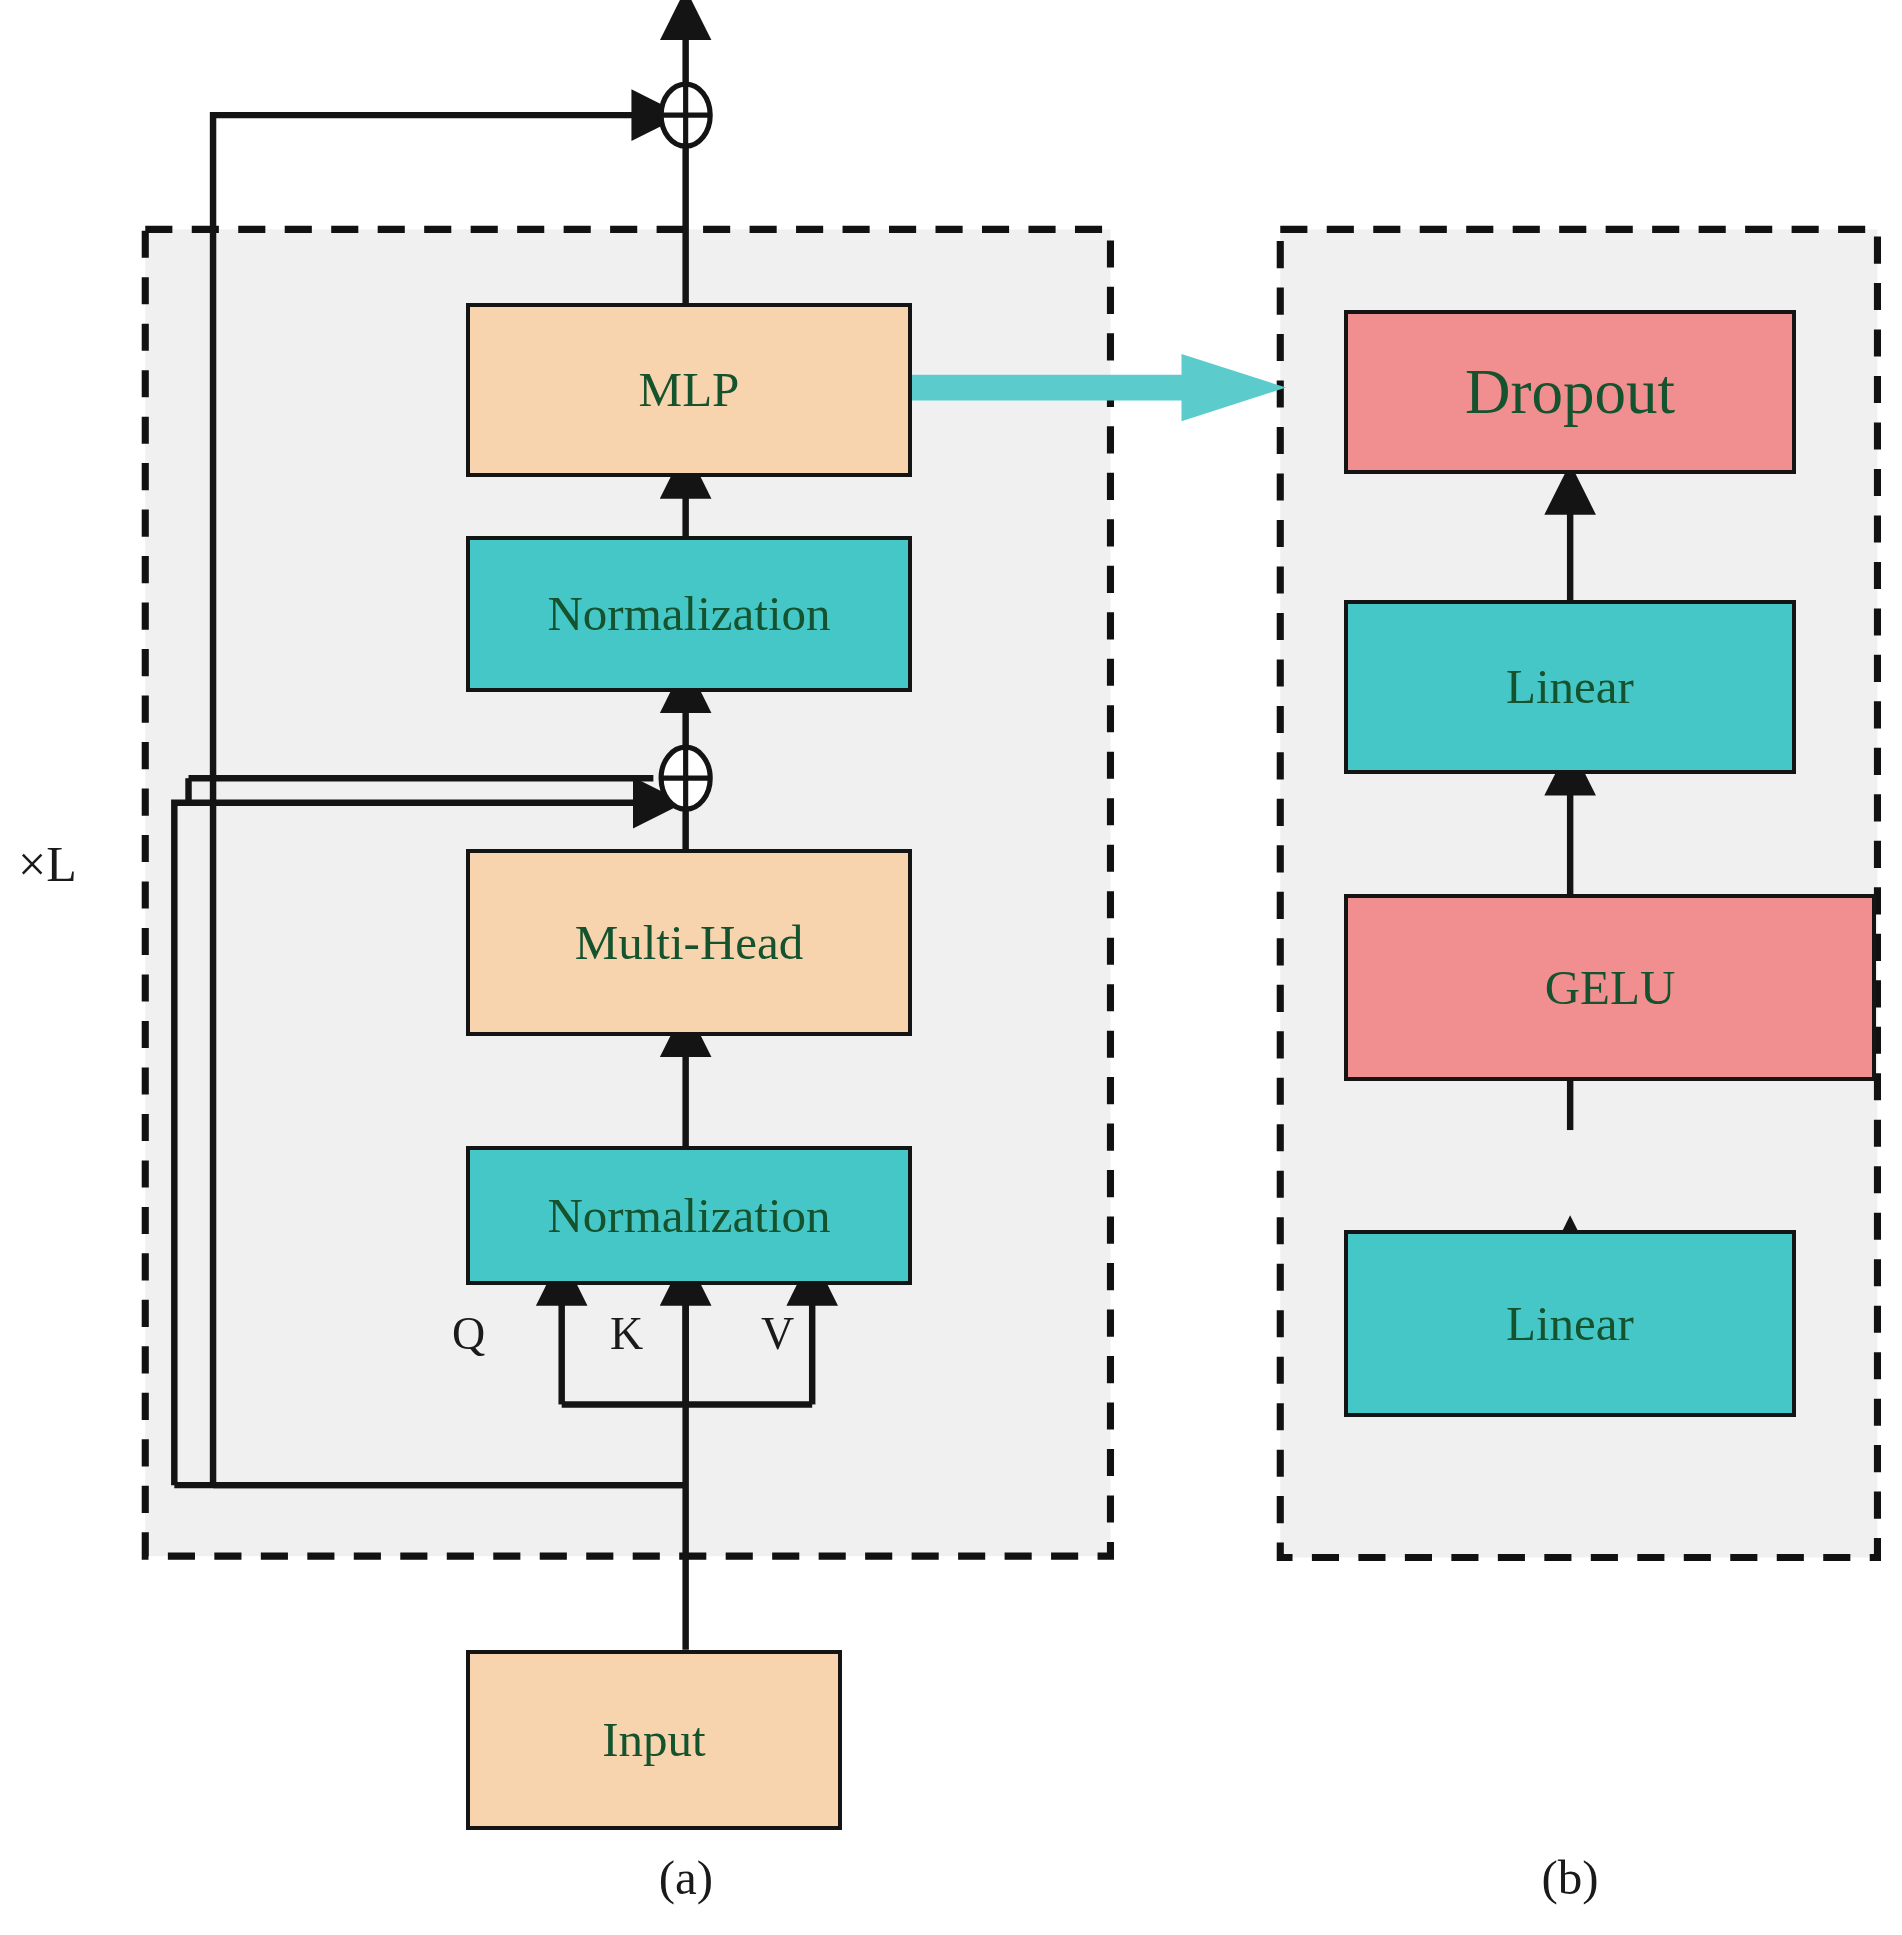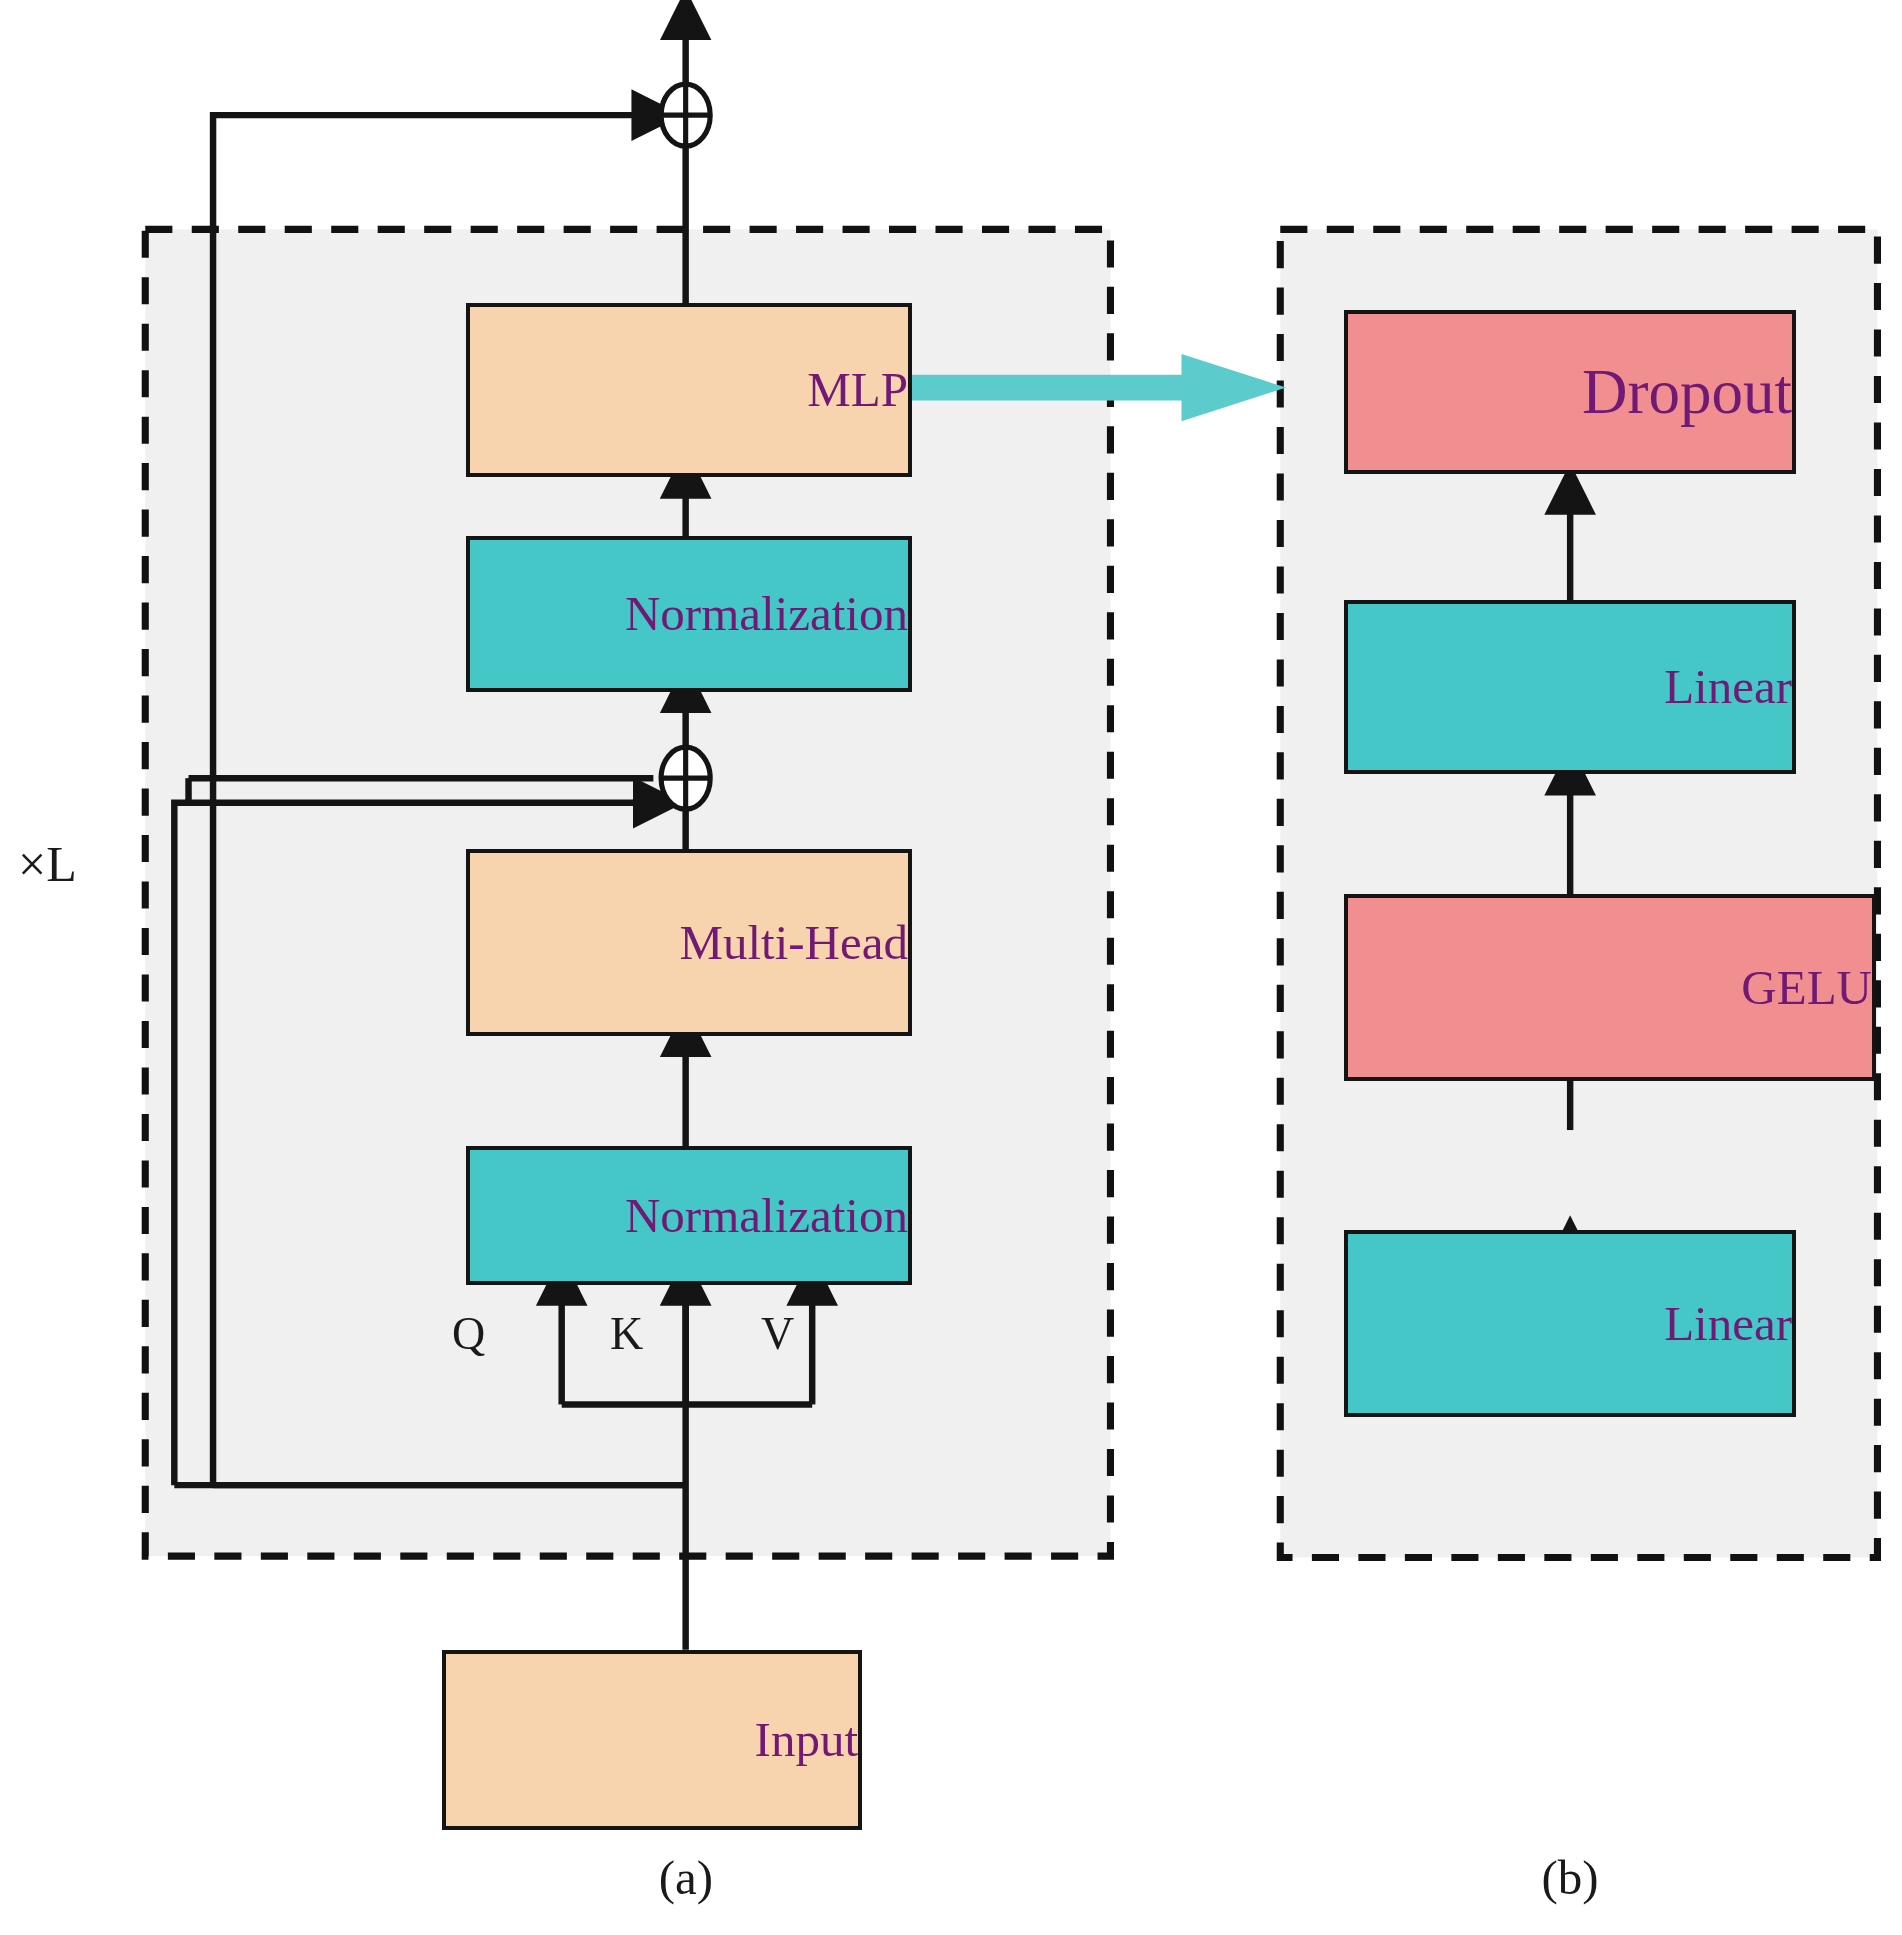--- a/index.html
+++ b/index.html
@@ -4,22 +4,22 @@
 <style>
   html,body{margin:0;padding:0;background:#ffffff;}
   body{
     width:1902px;height:1936px;position:relative;overflow:hidden;
     font-family:"Liberation Serif","DejaVu Serif",serif;
     color:#1a1a1a;
   }
   #diagram{position:absolute;left:0;top:0;width:1902px;height:1936px;}
   .node{
     position:absolute;box-sizing:border-box;border:4.5px solid #141414;
-    display:flex;align-items:center;justify-content:center;text-align:right;
-    line-height:1.22;color:#701a75;
+    display:flex;align-items:center;justify-content:center;text-align:center;
+    line-height:1.22;color:#14532d;
   }
   .node span{display:block;width:100%;}
   .label{position:absolute;color:#1a1a1a;line-height:1;white-space:pre;}
   .caption{position:absolute;text-align:center;line-height:1;}
   svg.layer{position:absolute;left:0;top:0;width:1902px;height:1936px;pointer-events:none;}
 </style>
 </head>
 <body>
 
 <div id="diagram">
@@ -84,21 +84,21 @@
   </div>
 
   <div class="node" style="left:466px;top:849px;width:446px;height:187px;background:#F8D4AE;font-size:49px;flex-direction:row;">
     <span>Multi-Head</span>
   </div>
 
   <div class="node" style="left:466px;top:1146px;width:446px;height:139px;background:#45C7C7;font-size:49px;">
     <span>Normalization</span>
   </div>
 
-  <div class="node" style="left:442px;top:1650px;width:420px;height:180px;background:#F8D4AE;font-size:49px;flex-direction:column;">
+  <div class="node" style="left:466px;top:1650px;width:376px;height:180px;background:#F8D4AE;font-size:49px;flex-direction:column;">
     <span>Input</span>
   </div>
 
   <div class="label" style="left:452px;top:1311px;font-size:46px;">Q</div>
   <div class="label" style="left:610px;top:1311px;font-size:46px;">K</div>
   <div class="label" style="left:761px;top:1311px;font-size:46px;">V</div>
 
   <div class="label" style="left:18px;top:839px;font-size:50px;">×L</div>
 
   <svg class="layer" viewBox="0 0 2946 2998" xmlns="http://www.w3.org/2000/svg">

